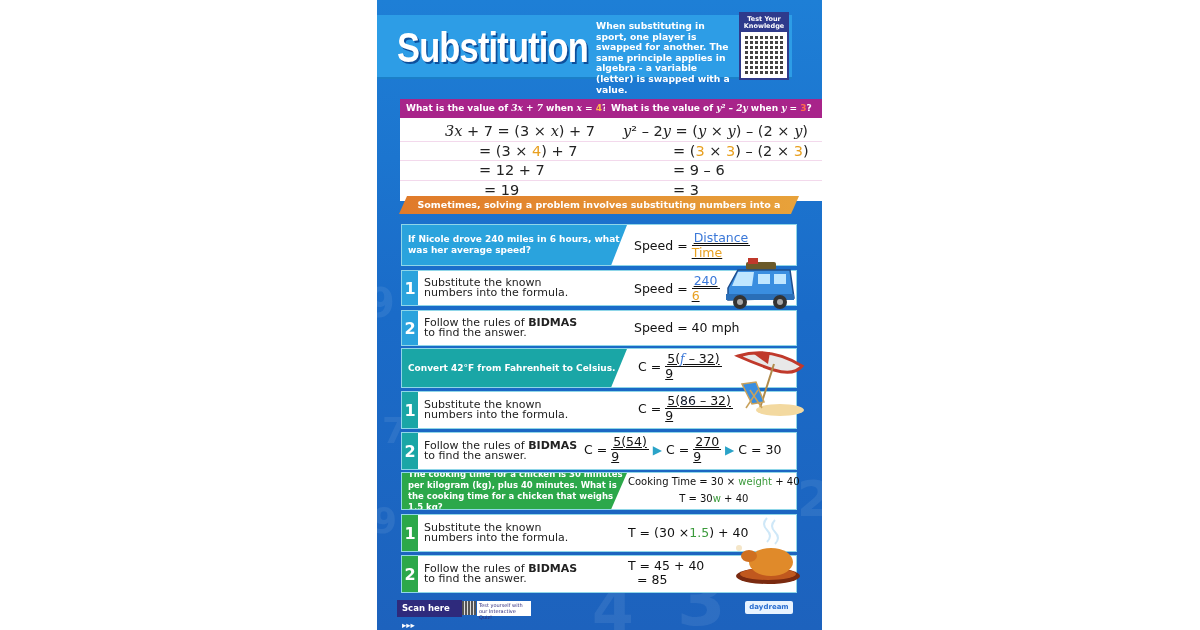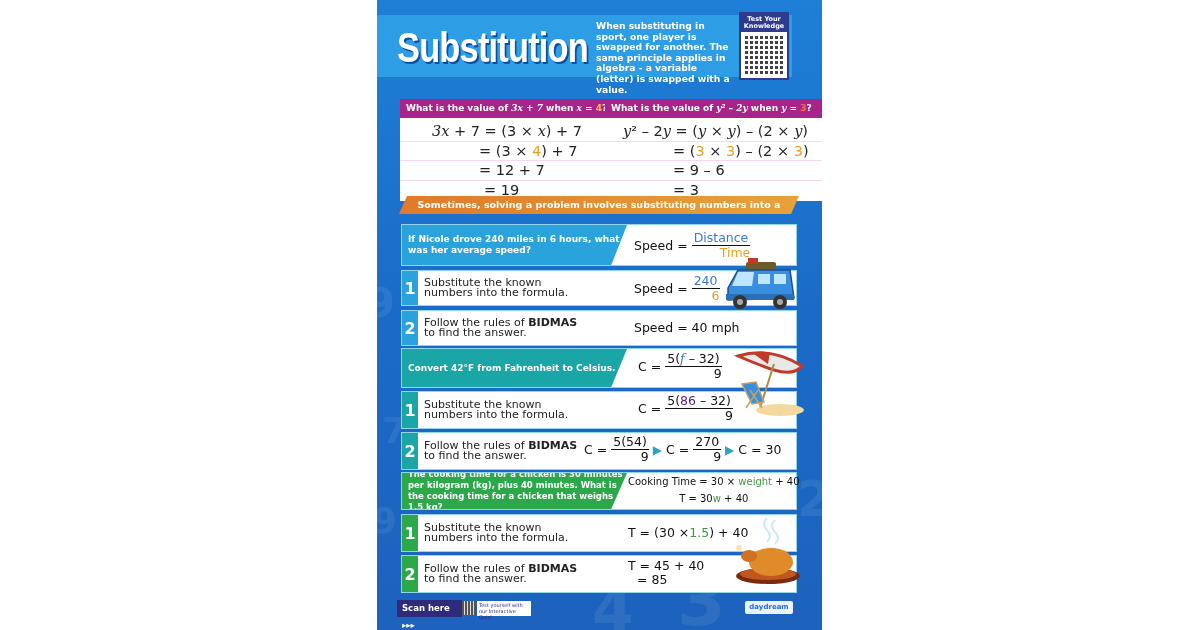--- a/index.html
+++ b/index.html
@@ -23,29 +23,29 @@
   .qbody { padding:4px 0 0; }
   .qline { font-size:14.5px; height:18.5px; line-height:18.5px; color:#222; border-bottom:1px solid #f3d9ec; white-space:nowrap; }
   .qline .orange { color:#e8a020; }
   .qline i { font-family:"DejaVu Serif", serif; }
   
   .banner { position:absolute; left:22px; top:196px; width:400px; height:18px; background:linear-gradient(90deg,#e07a2a,#e8a23a); clip-path:polygon(2% 0,100% 0,98% 100%,0 100%); color:#fff; font-size:9.5px; font-weight:bold; text-align:center; line-height:18px; }
   
   .sec { position:absolute; left:24px; width:396px; background:#e9f6fb; border:1.5px solid #8fd6e8; box-sizing:border-box; }
   .prob { position:absolute; left:0; top:0; height:100%; color:#fff; font-size:9px; font-weight:bold; line-height:11px; padding:0 0 0 6px; display:flex; align-items:center; clip-path:polygon(0 0,100% 0,93% 100%,0 100%); box-sizing:border-box; }
   .formula { position:absolute; font-size:12.5px; color:#111; display:flex; align-items:center; gap:4px; white-space:nowrap; }
-  .frac { display:inline-flex; flex-direction:column; align-items:flex-end; line-height:14px; }
+  .frac { display:inline-flex; flex-direction:column; align-items:flex-start; line-height:14px;text-decoration:underline; }
   .frac .num { border-bottom:1.3px solid #111; padding:0 2px; }
   .step { position:absolute; left:24px; width:396px; height:36px; background:#ffffff; border:1.5px solid #8fd6e8; box-sizing:border-box; }
   .stepnum { position:absolute; left:0; top:0; width:16px; height:100%; color:#fff; font-size:16px; font-weight:bold; display:flex; align-items:center; justify-content:center; }
   .steptxt { position:absolute; left:22px; top:7px; font-size:11px; line-height:10px; color:#222; width:160px; }
   .steptxt b { font-weight:bold; }
   .blue { color:#3b78d8; }
   .orange { color:#e8a020; }
-  .teal { color:#4c1d95; }
+  .teal { color:#0f172a; }
   .green { color:#3b9a3b; }
   .arrowtri { color:#2aa3c8; font-size:12px; }
   
   .scan { position:absolute; left:20px; top:600px; width:60px; height:17px; background:#2e2a7c; color:#fff; font-size:8.5px; font-weight:bold; line-height:17px; padding-left:5px; }
   .scanqr { position:absolute; left:85px; top:601px; width:14px; height:14px; background:repeating-linear-gradient(90deg,#555 0 2px,#ddd 2px 3px); }
   .scanquiz { position:absolute; left:100px; top:601px; width:54px; height:15px; background:#fff; color:#2e2a7c; font-size:5px; line-height:6px; padding:1px 2px; box-sizing:border-box; }
   .brand { position:absolute; left:368px; top:601px; width:48px; height:13px; background:#e8f3ff; color:#2a6ed0; font-size:7px; font-weight:bold; line-height:13px; text-align:center; border-radius:2px; }
   .illus { position:absolute; }
 </style>
 </head>
@@ -66,21 +66,21 @@
   <div class="qrbox">
     <div class="qrhead">Test Your Knowledge</div>
     <div class="qr"></div>
   </div>
 
   <div class="qcard" style="left:23px;">
     <div class="qhead">
       <span>What is the value of </span><span class="var">3x + 7</span><span> when </span><span class="var">x</span><span> = </span><span class="hl">4</span><span>?</span>
     </div>
     <div class="qbody">
-      <div class="qline" style="padding-left:32px;"><i>3x</i> + 7 = (3 × <i>x</i>) + 7</div>
+      <div class="qline" style="padding-left:45px;"><i>3x</i> + 7 = (3 × <i>x</i>) + 7</div>
       <div class="qline" style="padding-left:79px;">= (3 × <span class="orange">4</span>) + 7</div>
       <div class="qline" style="padding-left:79px;">= 12 + 7</div>
       <div class="qline" style="padding-left:68px;border-bottom:none;margin-left:16px;">= 19</div>
     </div>
   </div>
 
   <div class="qcard" style="left:228px;">
     <div class="qhead">
       <span>What is the value of </span><span class="var">y² – 2y</span><span> when </span><span class="var">y</span><span> = </span><span class="hl" style="color:#ff6a4d">3</span><span>?</span>
     </div>

